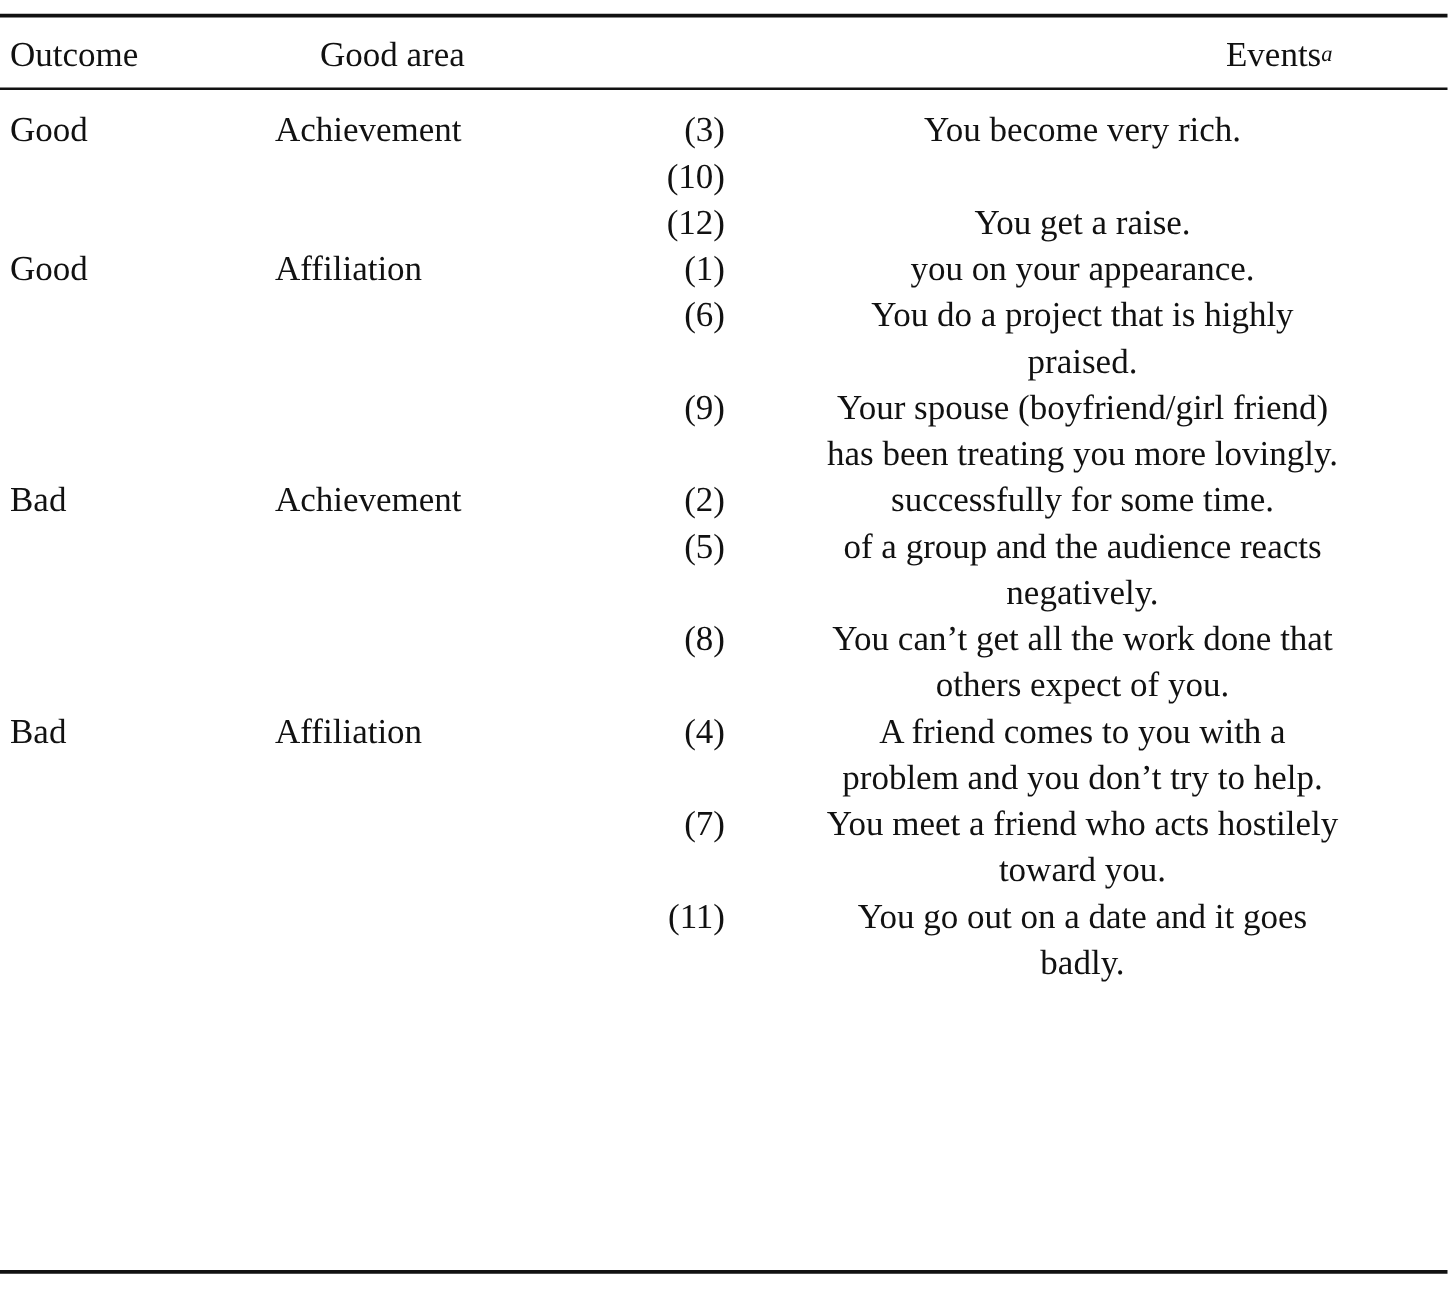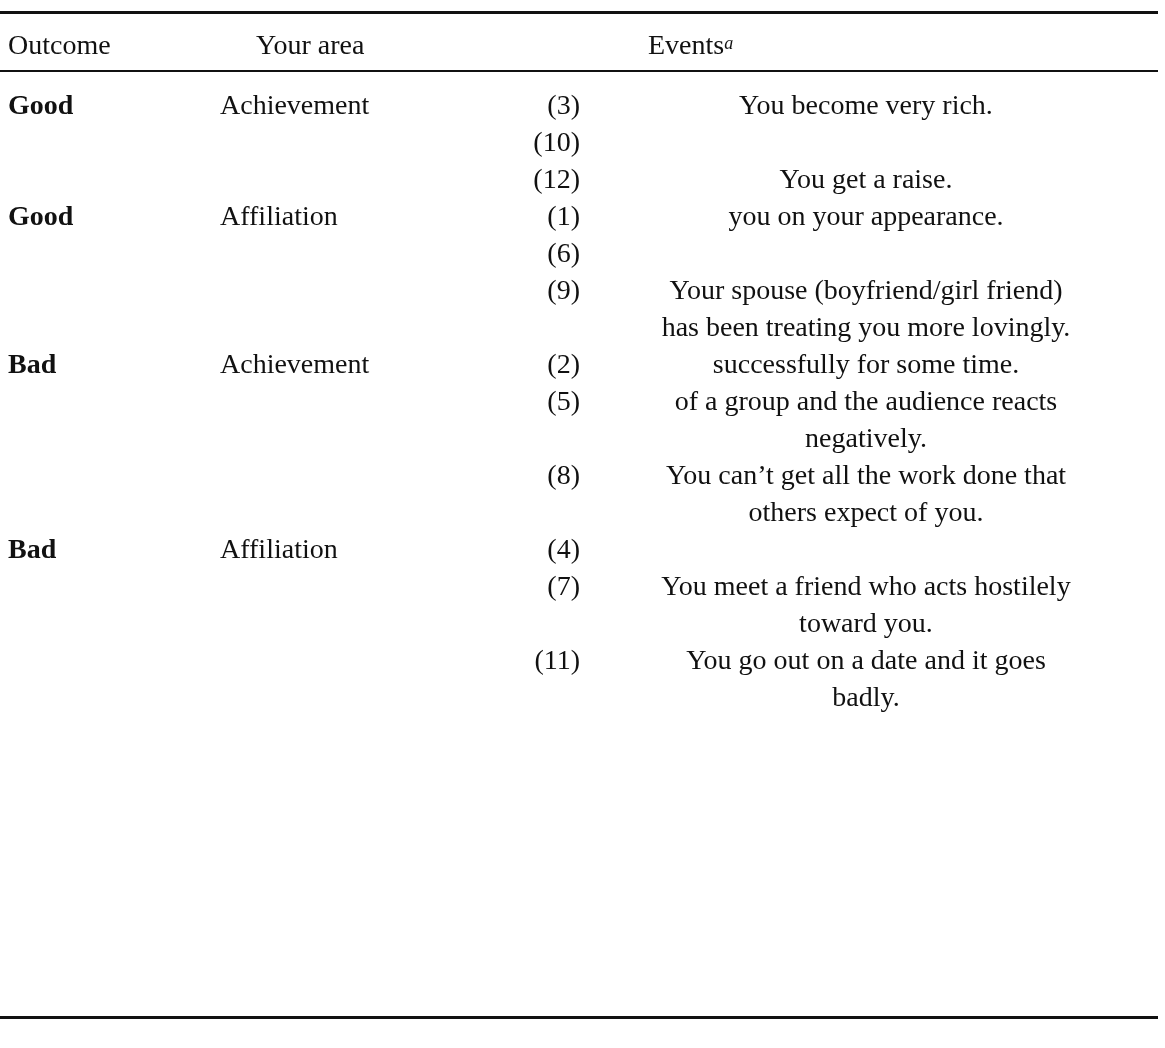--- a/index.html
+++ b/index.html
@@ -12,39 +12,39 @@
   .rule { position: absolute; left: 0; width: 1158px; background: #111; }
   .rule.top { top: 11px; height: 3px; }
   .rule.mid { top: 70px; height: 2px; }
   .rule.bottom { top: 1016px; height: 3px; }
   .header {
     position: absolute; top: 27px; left: 0; width: 1158px; height: 40px;
   }
   .header span { position: absolute; top: 0; line-height: 36px; }
   .h-outcome { left: 8px; }
   .h-goal { left: 256px; }
-  .h-events { left: 648px; width: 450px; text-align: left; }
+  .h-events { left: 616px; width: 450px; text-align: right; }
   .h-events sup { font-style: italic; font-size: 18px; vertical-align: top; position: relative; top: -2px; }
   .body-rows { position: absolute; top: 86px; left: 0; width: 1158px; }
   .group { position: relative; }
-  .cell-outcome { position: absolute; left: 8px; top: 0; line-height: 37px; font-weight: bold; }
+  .cell-outcome { position: absolute; left: 8px; top: 0; line-height: 37px; }
   .cell-goal { position: absolute; left: 220px; top: 0; line-height: 37px; }
   .events { margin-left: 500px; }
   .event { display: flex; line-height: 37px; }
   .event .num { width: 80px; text-align: right; padding-right: 6px; flex: none; }
   .event .text { width: 560px; text-align: center; }
 </style>
 </head>
 <body>
 
 <div class="rule top"></div>
 
 <div class="header">
   <span class="h-outcome">Outcome</span>
-  <span class="h-goal">Your area</span>
+  <span class="h-goal">Good area</span>
   <span class="h-events"><span style="position:static">Events</span><sup>a</sup></span>
 </div>
 
 <div class="rule mid"></div>
 
 <div class="body-rows" id="rows">
     <div class="group">
       <span class="cell-outcome">Good</span>
       <span class="cell-goal">Achievement</span>
       <div class="events">
@@ -70,20 +70,24 @@
       <span class="cell-goal">Affiliation</span>
       <div class="events">
         <div class="event">
           <span class="num">(1)</span>
           <div class="text">
             <div>you on your appearance.</div>
           </div>
         </div>
         <div class="event">
           <span class="num">(6)</span>
+          <div class="text">
+            <div>You do a project that is highly</div>
+            <div>praised.</div>
+          </div>
         </div>
         <div class="event">
           <span class="num">(9)</span>
           <div class="text">
             <div>Your spouse (boyfriend/girl friend)</div>
             <div>has been treating you more lovingly.</div>
           </div>
         </div>
       </div>
     </div>
@@ -112,20 +116,24 @@
           </div>
         </div>
       </div>
     </div>
     <div class="group">
       <span class="cell-outcome">Bad</span>
       <span class="cell-goal">Affiliation</span>
       <div class="events">
         <div class="event">
           <span class="num">(4)</span>
+          <div class="text">
+            <div>A friend comes to you with a</div>
+            <div>problem and you don’t try to help.</div>
+          </div>
         </div>
         <div class="event">
           <span class="num">(7)</span>
           <div class="text">
             <div>You meet a friend who acts hostilely</div>
             <div>toward you.</div>
           </div>
         </div>
         <div class="event">
           <span class="num">(11)</span>

